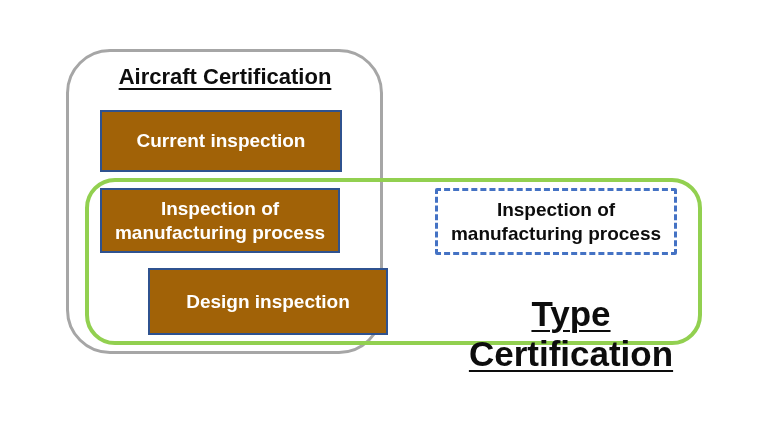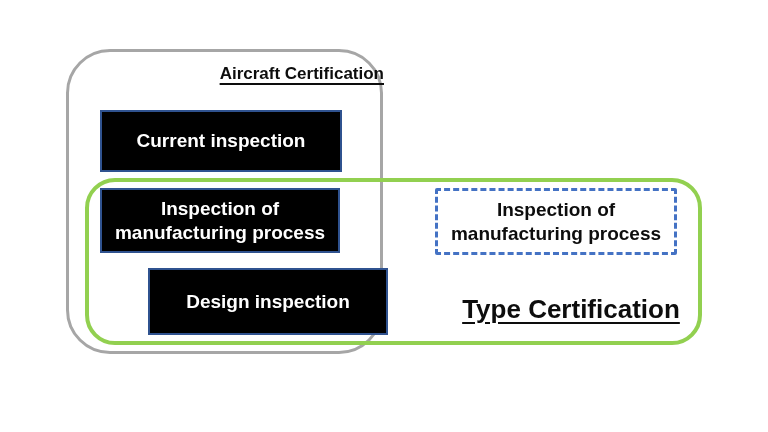--- a/index.html
+++ b/index.html
@@ -30,46 +30,46 @@
     width: 617px; height: 167px;
     border: 4px solid #92d050;
     border-radius: 30px;
     background: transparent;
     z-index: 3;
   }
   .aircraft-title {
     position: absolute;
     left: 66px; top: 64px;
     width: 318px;
-    text-align: right;
-    font-size: 17px;
+    text-align: center;
+    font-size: 22px;
     font-weight: bold;
     color: #0d0d0d;
     text-decoration: underline;
     text-underline-offset: 4px;
     text-decoration-thickness: 2px;
     letter-spacing: 0px;
     z-index: 2;
   }
   .type-title {
     position: absolute;
     left: 436px; top: 294px;
     width: 270px;
     text-align: center;
-    font-size: 26px;
+    font-size: 35px;
     font-weight: bold;
     color: #0d0d0d;
     text-decoration: underline;
     text-underline-offset: 4px;
     text-decoration-thickness: 2px;
     z-index: 4;
   }
   .solid-box {
     position: absolute;
-    background: #000000;
+    background: #a16207;
     border: 2px solid #2f528f;
     color: #ffffff;
     font-weight: bold;
     font-size: 19px;
     line-height: 24px;
     display: flex;
     align-items: center;
     justify-content: center;
     text-align: center;
     padding: 2px 8px;

